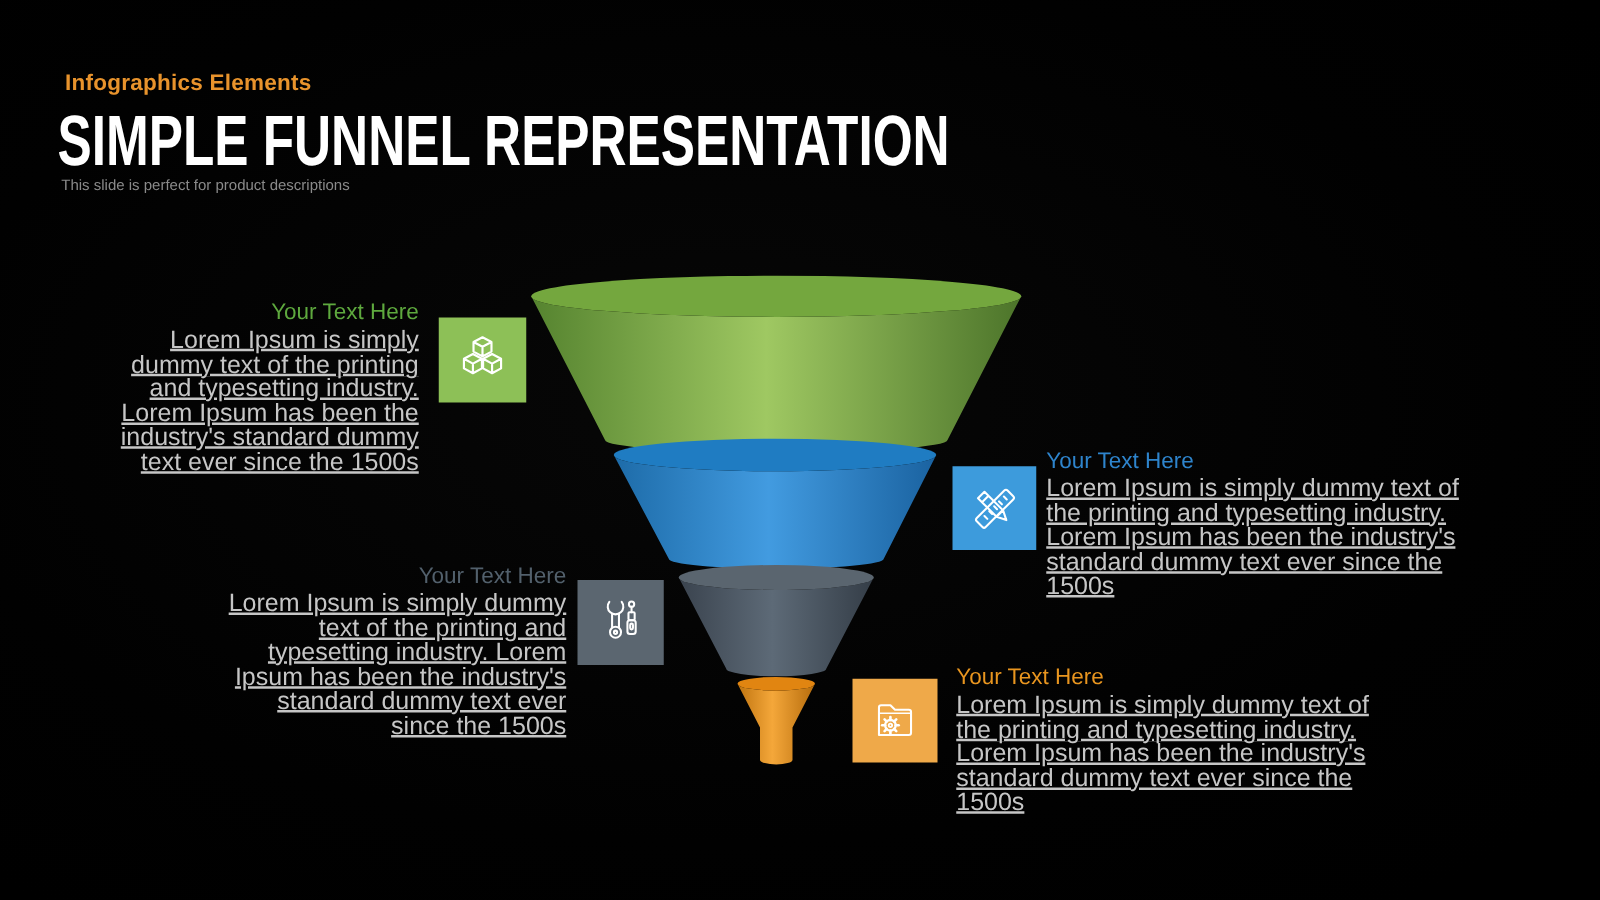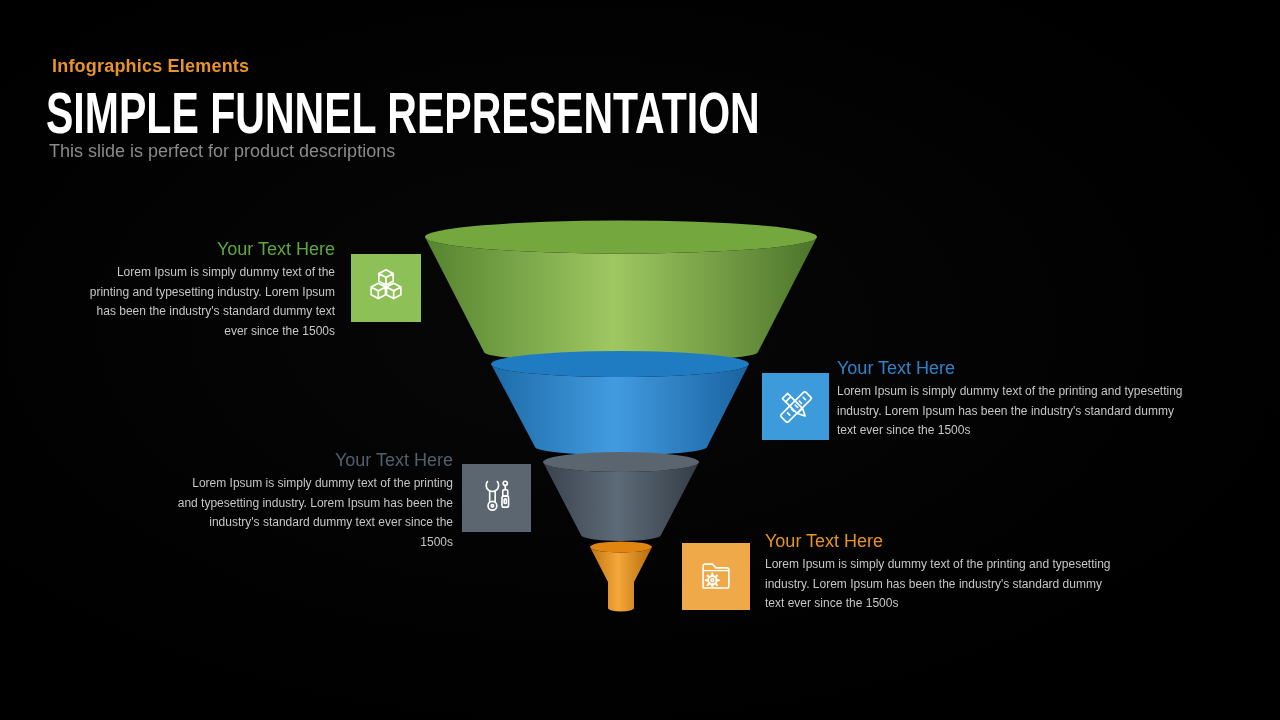--- a/index.html
+++ b/index.html
@@ -13,26 +13,26 @@
     position:absolute; left:52px; top:56px;
     font-size:18px; font-weight:700; color:#E8932C; letter-spacing:0.2px;
   }
   .title {
     position:absolute; left:46px; top:80px;
     font-size:57px; font-weight:700; color:#FFFFFF; white-space:nowrap;
     transform:scaleX(0.72); transform-origin:left center; letter-spacing:0px;
   }
   .subtitle {
     position:absolute; left:49px; top:141px;
-    font-size:18px; color:#8A8A8A;
+    font-size:12px; color:#8A8A8A;
   }
   .funnel-svg { position:absolute; left:0; top:0; }
   .tblock { position:absolute; }
   .tblock h3 { font-size:18px; font-weight:400; line-height:22px; margin:0 0 3px 0; }
-  .tblock p  { font-size:12px; line-height:19.5px; color:#C6C6C6; margin:0; }
+  .tblock p  { font-size:20px; line-height:19.5px; color:#C6C6C6; margin:0;text-decoration:underline; }
   .tblock.align-right { text-align:right; }
   .tblock.align-left  { text-align:left; }
   .tb-green  { left:85px;  top:238px; width:250px; }
   .tb-blue   { left:837px; top:357px; width:356px; }
   .tb-gray   { left:177px; top:449px; width:276px; }
   .tb-orange { left:765px; top:530px; width:356px; }
   .iconbox {
     position:absolute; display:flex; align-items:center; justify-content:center;
   }
   .ib-green  { left:351px; top:254px; width:70px; height:68px; }

